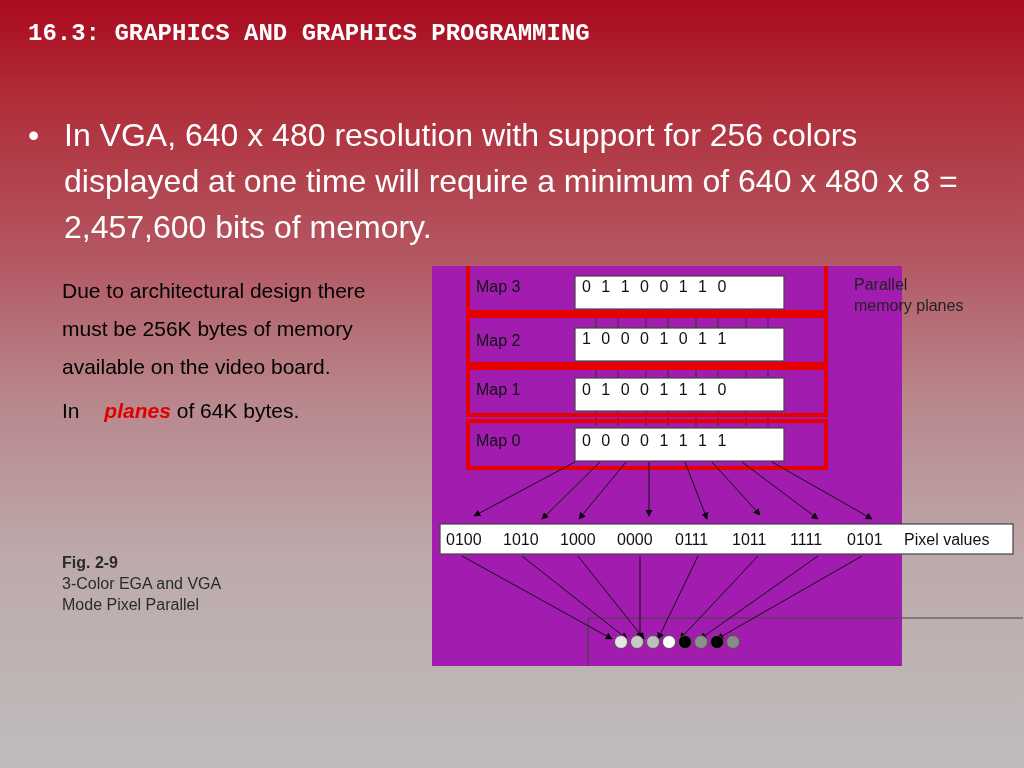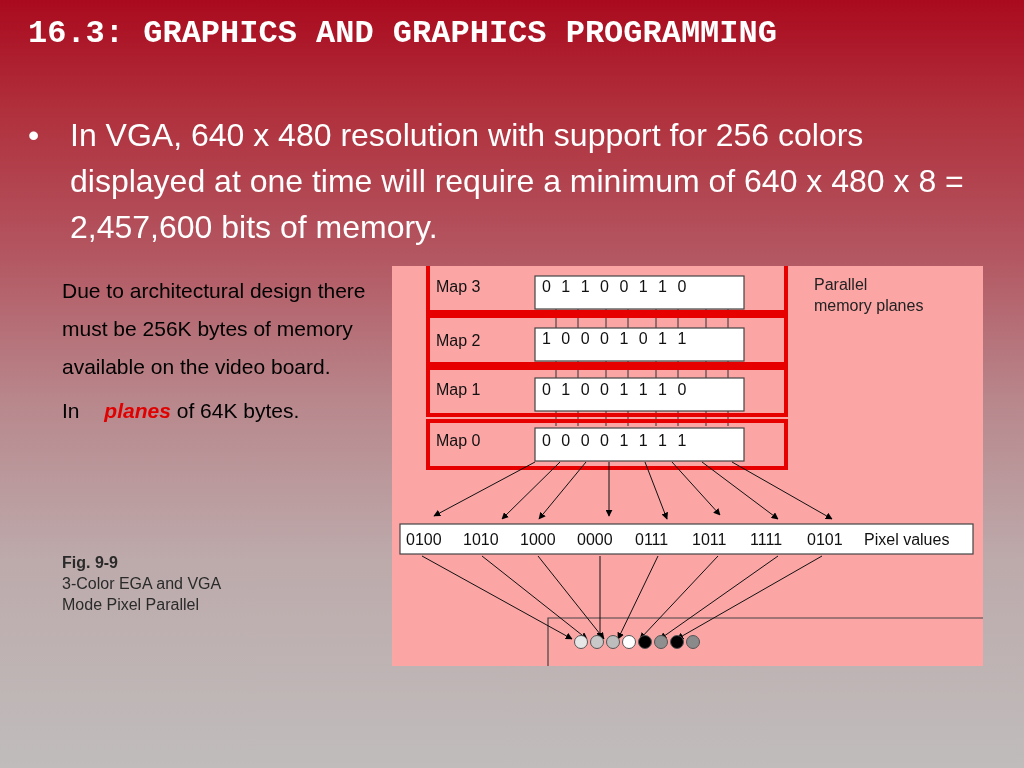--- a/index.html
+++ b/index.html
@@ -1,50 +1,50 @@
 <!DOCTYPE html>
 <html><head>
 <meta charset="utf-8">
 <style>
   html,body{margin:0;padding:0;}
   body{width:1024px;height:768px;overflow:hidden;position:relative;
     background:linear-gradient(180deg,#aa0a1e 0px,#b0303c 110px,#b35560 250px,#b8878c 400px,#bdaaab 560px,#c0bcbc 768px);
     font-family:"Liberation Sans",sans-serif;}
-  .title{position:absolute;left:28px;top:12px;color:#fff;font-family:"Liberation Mono",monospace;font-weight:bold;font-size:32px;line-height:44px;white-space:nowrap;letter-spacing:0px;}
+  .title{position:absolute;left:28px;top:12px;color:#fff;font-family:"Liberation Mono",monospace;font-weight:bold;font-size:24px;line-height:44px;white-space:nowrap;letter-spacing:0px;}
   .bullet{position:absolute;left:28px;top:112px;width:960px;color:#fff;font-size:32px;line-height:46px;}
   .bullet .dot{position:absolute;left:0;top:0;}
-  .bullet .txt{position:absolute;left:42px;top:0;width:920px;}
+  .bullet .txt{position:absolute;left:36px;top:0;width:920px;}
   .side{position:absolute;left:62px;top:272px;width:340px;color:#000;font-size:21px;line-height:38px;}
   .side p{margin:0;}
   .side .p2{margin-top:6px;}
   .red{color:#e00000;font-weight:bold;font-style:italic;margin-left:19px;}
   .caption{position:absolute;left:62px;top:552px;color:#2a2a2a;font-size:16px;line-height:21px;}
   .caption .fig{font-weight:bold;}
-  .figure{position:absolute;left:392px;top:266px;width:591px;height:400px;background:#fca5a5;}
+  .figure{position:absolute;left:432px;top:266px;width:470px;height:400px;background:#a21caf;}
   svg text{font-family:"Liberation Sans",sans-serif;}
 </style>
 </head>
 <body>
 
 <div class="title">
   <div>16.3: GRAPHICS AND GRAPHICS PROGRAMMING</div>
 </div>
 
 <div class="bullet">
   <span class="dot">•</span>
   <div class="txt">In VGA, 640 x 480 resolution with support for 256 colors displayed at one time will require a minimum of 640 x 480 x 8  = 2,457,600 bits of memory.</div>
 </div>
 
 <div class="side">
   <p>Due to architectural design there must be 256K bytes of memory available on the video board.</p>
   <p class="p2"><span>In </span><span class="red">planes</span><span> of 64K bytes.</span></p>
 </div>
 
 <div class="caption">
-  <div class="fig">Fig. 9-9</div>
+  <div class="fig">Fig. 2-9</div>
   <div>3-Color EGA and VGA</div>
   <div>Mode Pixel Parallel</div>
 </div>
 
 <div class="figure">
   <svg width="591" height="400" viewBox="0 0 591 400">
     <defs>
       <marker id="ah" viewBox="0 0 10 10" refX="9" refY="5" markerWidth="7" markerHeight="7" orient="auto-start-reverse">
         <path d="M0,0 L10,5 L0,10 z" fill="#000"></path>
       </marker>

